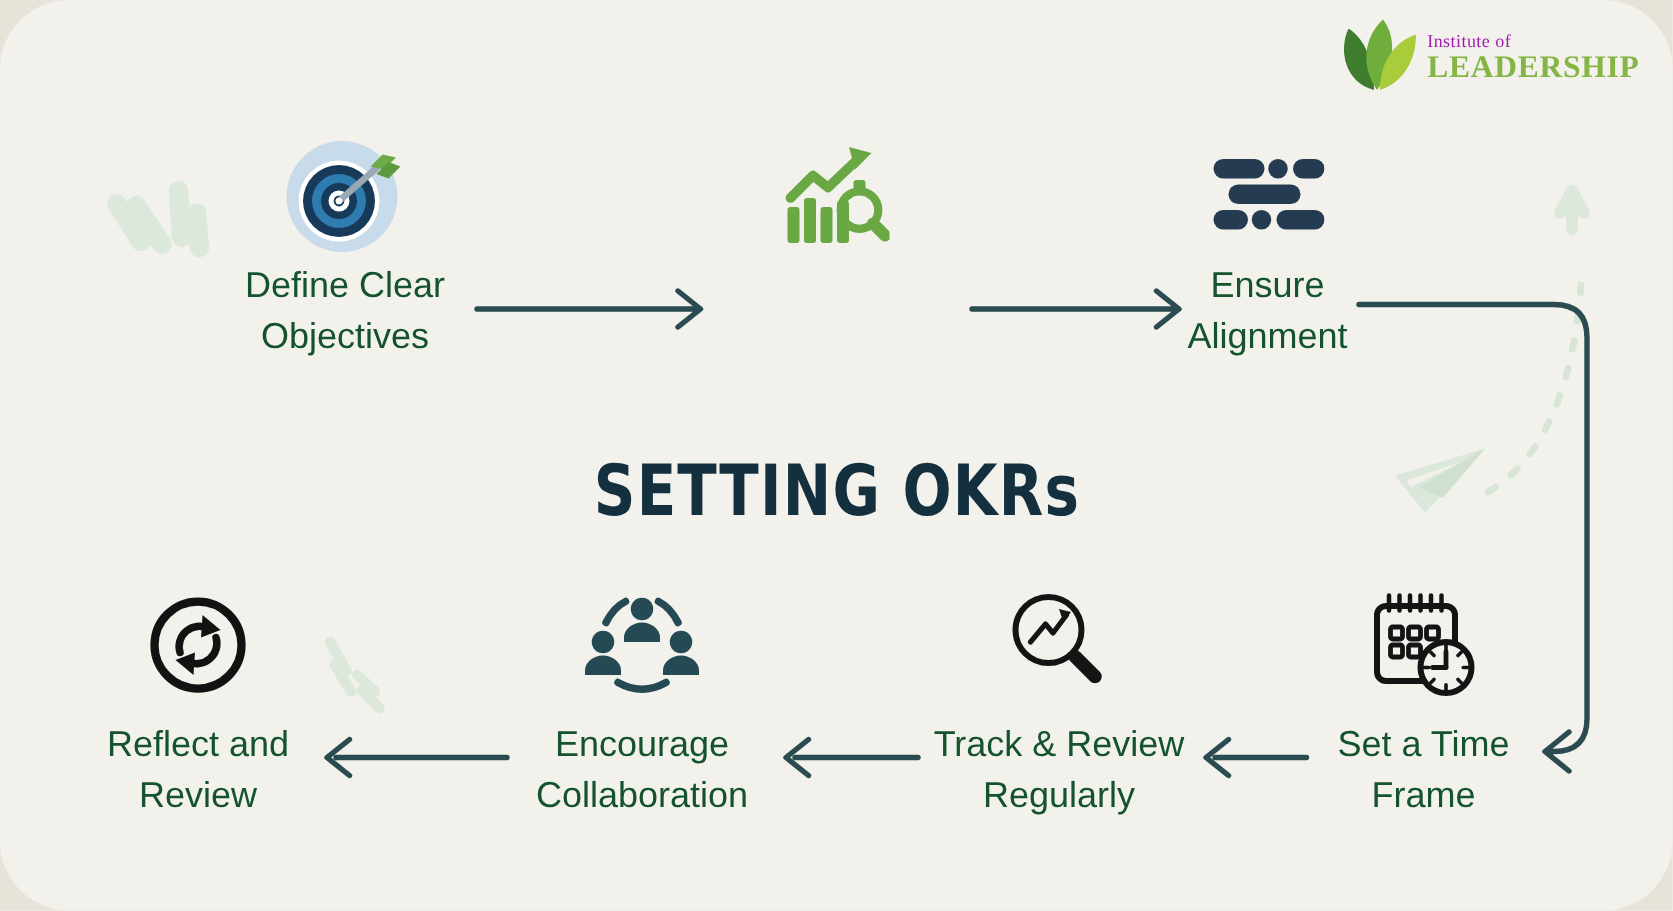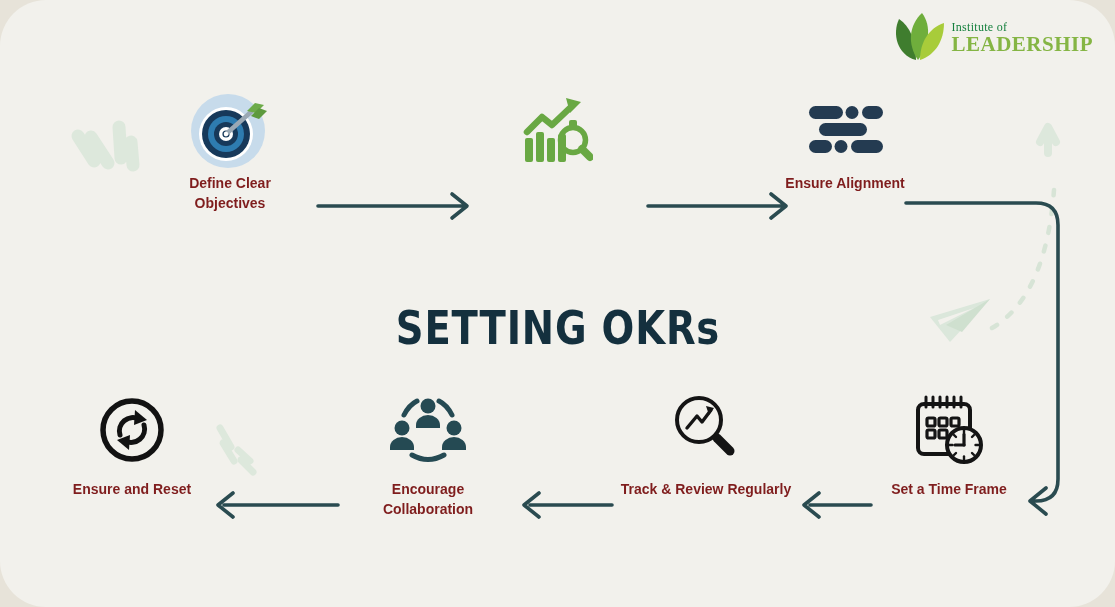--- a/index.html
+++ b/index.html
@@ -9,37 +9,37 @@
     font-family:"Liberation Sans", sans-serif;
     position:relative;overflow:hidden;
   }
   .card{
     position:absolute;left:0;top:0;width:1115px;height:607px;
     background:#f2f1ec;border-radius:46px;
   }
   
   .logo{position:absolute;top:10px;right:22px;display:flex;align-items:center;gap:6px;}
   .logo-text{display:flex;flex-direction:column;line-height:1;}
-  .logo-small{font-family:"Liberation Serif",serif;font-size:12px;color:#15803d;letter-spacing:.3px;margin-bottom:1px;}
+  .logo-small{font-family:"Liberation Serif",serif;font-size:12px;color:#a21caf;letter-spacing:.3px;margin-bottom:1px;}
   .logo-big{font-family:"Liberation Serif",serif;font-size:21px;color:#85b544;letter-spacing:.5px;font-weight:600;}
   
   .overlay{position:absolute;left:0;top:0;pointer-events:none;}
   
   .title{
     position:absolute;top:300px;left:50%;
     transform:translateX(-50%) scaleX(.82);
     font-family:"DejaVu Sans", sans-serif;
     font-size:47px;font-weight:bold;color:#14303e;
     letter-spacing:1px;white-space:nowrap;
   }
   
   .step{position:absolute;width:180px;text-align:center;}
   .icon-wrap{height:88px;display:flex;align-items:center;justify-content:center;}
   .step-label{
-    font-size:14px;color:#7f1d1d;font-weight:700;line-height:1.42;
+    font-size:24px;color:#14532d;font-weight:400;line-height:1.42;
     margin:0 auto;
   }
   .s1{left:140px;top:86px;} .s1 .step-label{max-width:140px;}
   .s2{left:467px;top:86px;} .s2 .step-label{max-width:160px;}
   .s3{left:755px;top:86px;} .s3 .step-label{max-width:122px;}
   .s4{left:859px;top:388px;} .s4 .step-label{max-width:122px;}
   .s5{left:616px;top:388px;} .s5 .step-label{max-width:172px;}
   .s6{left:338px;top:388px;} .s6 .step-label{max-width:160px;}
   .s7{left:42px;top:388px;}  .s7 .step-label{max-width:132px;}
   .bstep .icon-wrap{height:84px;}
@@ -219,16 +219,16 @@
       <svg width="72" height="72" viewBox="0 0 72 72">
         <circle cx="36" cy="36" r="29" stroke="#121212" stroke-width="5.5" fill="none"></circle>
         <g stroke="#121212" stroke-width="5" fill="none" stroke-linecap="round">
           <path d="M24 41 a13.5 13.5 0 0 1 19 -16"></path>
           <path d="M48 31 a13.5 13.5 0 0 1 -19 16"></path>
         </g>
         <path d="M39 16 L51 26 L38 31 Z" fill="#121212"></path>
         <path d="M33 56 L21 46 L34 41 Z" fill="#121212"></path>
       </svg>
     </div>
-    <div class="step-label">Ensure and Reset</div>
+    <div class="step-label">Reflect and Review</div>
   </div>
 
 </div>
 
 </body></html>

